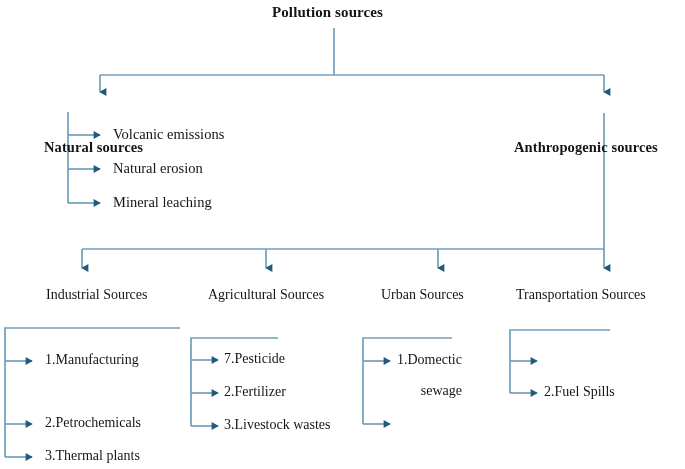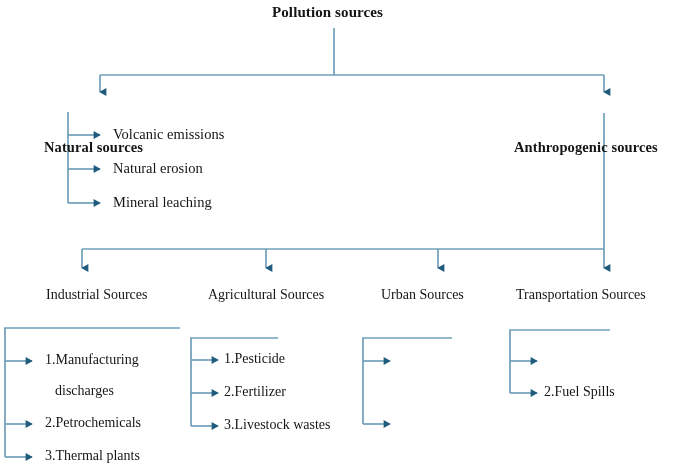--- a/index.html
+++ b/index.html
@@ -6,21 +6,21 @@
   html,body{margin:0;padding:0;}
   body{
     width:685px;height:469px;
     background:#ffffff;
     font-family:"Liberation Serif","DejaVu Serif",serif;
     color:#151515;
     overflow:hidden;
   }
   #diagram{
     position:relative;
-    width:678px;height:469px;
+    width:678px;height:469px;text-align:right;
   }
   #wires{
     position:absolute;left:0;top:0;
     width:685px;height:469px;
     pointer-events:none;
   }
   .node{
     position:absolute;
     white-space:nowrap;
     line-height:1.15;
@@ -119,25 +119,28 @@
   <div class="node sub-leaf" style="left:113px;top:160px;">Natural erosion</div>
   <div class="node sub-leaf" style="left:113px;top:194px;">Mineral leaching</div>
 
   <div class="node cat-title" style="left:46px;top:287px;">Industrial Sources</div>
   <div class="node cat-title" style="left:208px;top:287px;">Agricultural Sources</div>
   <div class="node cat-title" style="left:381px;top:287px;">Urban Sources</div>
   <div class="node cat-title" style="left:516px;top:287px;">Transportation Sources</div>
 
   <div class="node leaf" style="left:45px;top:352px;">
     <span>1.Manufacturing</span>
-    <span class="wrap2">discharges</span>
   </div>
   <div class="node leaf" style="left:45px;top:415px;">2.Petrochemicals</div>
   <div class="node leaf" style="left:45px;top:448px;">3.Thermal plants</div>
 
-  <div class="node leaf" style="left:224px;top:351px;">1.Pesticide</div>
+  <div class="node leaf" style="left:224px;top:351px;">7.Pesticide</div>
   <div class="node leaf" style="left:224px;top:384px;">2.Fertilizer</div>
   <div class="node leaf" style="left:224px;top:417px;font-family:Liberation Serif, serif;">3.Livestock wastes</div>
 
+  <div class="node leaf" style="left:397px;top:352px;">
+    <span>1.Domectic</span>
+    <span class="wrap2">sewage</span>
+  </div>
 
   <div class="node leaf" style="left:544px;top:384px;">2.Fuel Spills</div>
 
 </div>
 
 </body></html>

